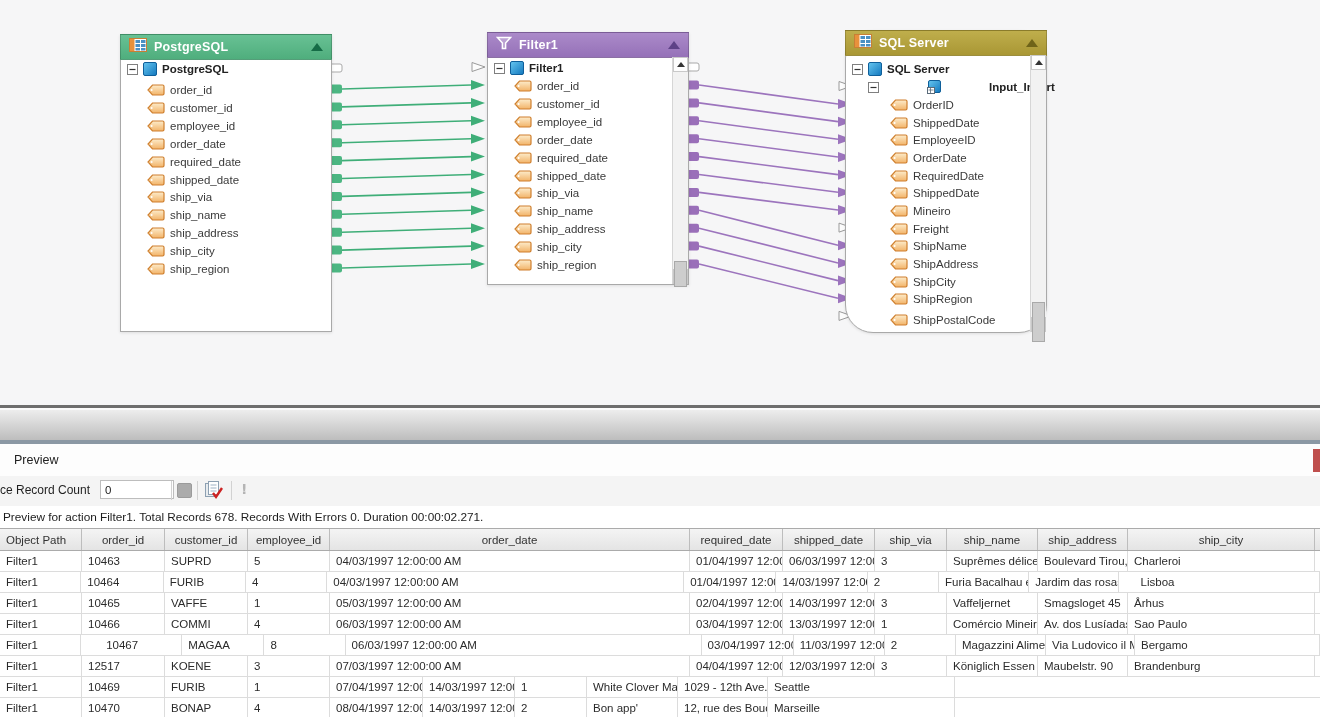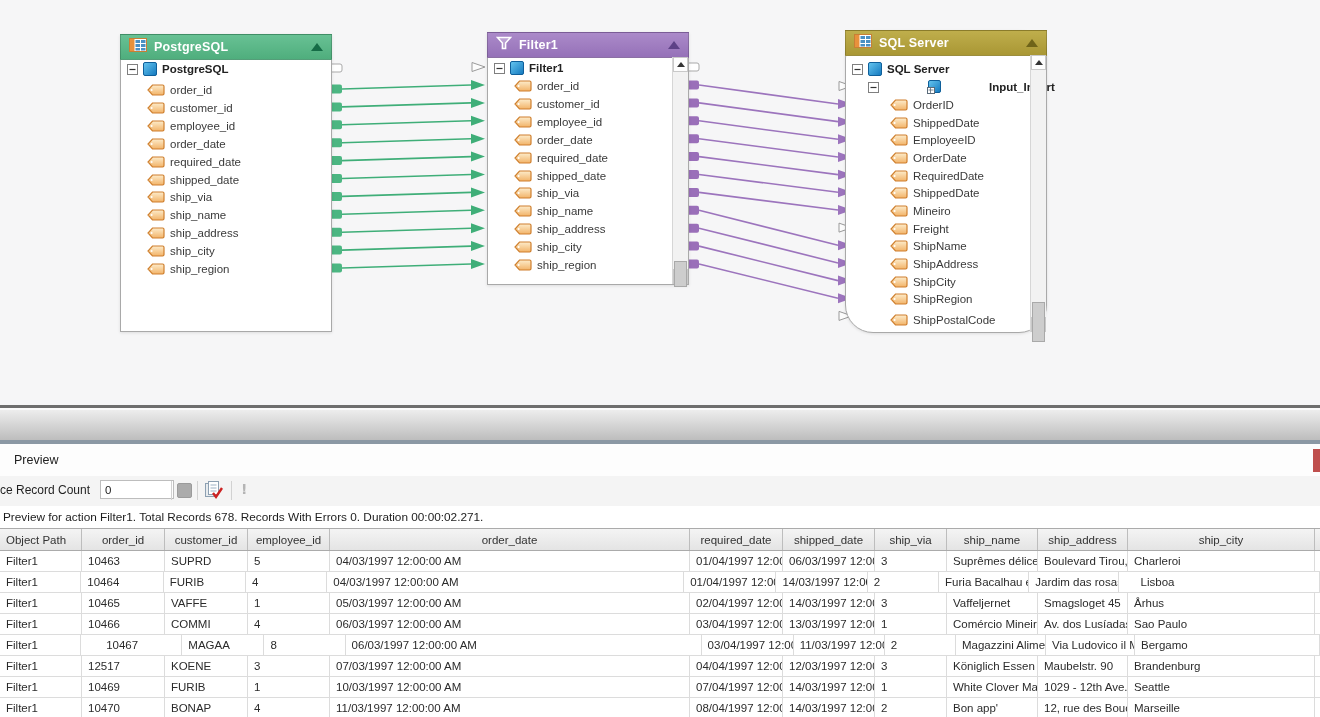--- a/index.html
+++ b/index.html
@@ -841,34 +841,32 @@
         <div class="g-cell" style="width: 72px;">3</div>
         <div class="g-cell" style="width: 91px;">Königlich Essen</div>
         <div class="g-cell" style="width: 90px;">Maubelstr. 90</div>
         <div class="g-cell" style="width: 187px;">Brandenburg</div>
       </div>
       <div class="g-row">
         <div class="g-cell" style="width: 82px;">Filter1</div>
         <div class="g-cell" style="width: 83px;">10469</div>
         <div class="g-cell" style="width: 83px;">FURIB</div>
         <div class="g-cell" style="width: 82px;">1</div>
-        <div class="g-cell" style="width: 360px;">10/03/1997 12:00:00 AM</div>
         <div class="g-cell" style="width: 93px;">07/04/1997 12:00:</div>
         <div class="g-cell" style="width: 92px;">14/03/1997 12:00:</div>
         <div class="g-cell" style="width: 72px;">1</div>
         <div class="g-cell" style="width: 91px;">White Clover Mar</div>
         <div class="g-cell" style="width: 90px;">1029 - 12th Ave.</div>
         <div class="g-cell" style="width: 187px;">Seattle</div>
       </div>
       <div class="g-row">
         <div class="g-cell" style="width: 82px;">Filter1</div>
         <div class="g-cell" style="width: 83px;">10470</div>
         <div class="g-cell" style="width: 83px;">BONAP</div>
         <div class="g-cell" style="width: 82px;">4</div>
-        <div class="g-cell" style="width: 360px;">11/03/1997 12:00:00 AM</div>
         <div class="g-cell" style="width: 93px;">08/04/1997 12:00:</div>
         <div class="g-cell" style="width: 92px;">14/03/1997 12:00:</div>
         <div class="g-cell" style="width: 72px;">2</div>
         <div class="g-cell" style="width: 91px;">Bon app'</div>
         <div class="g-cell" style="width: 90px;">12, rue des Bouc</div>
         <div class="g-cell" style="width: 187px;">Marseille</div>
       </div>
     </div>
 </div>
 

